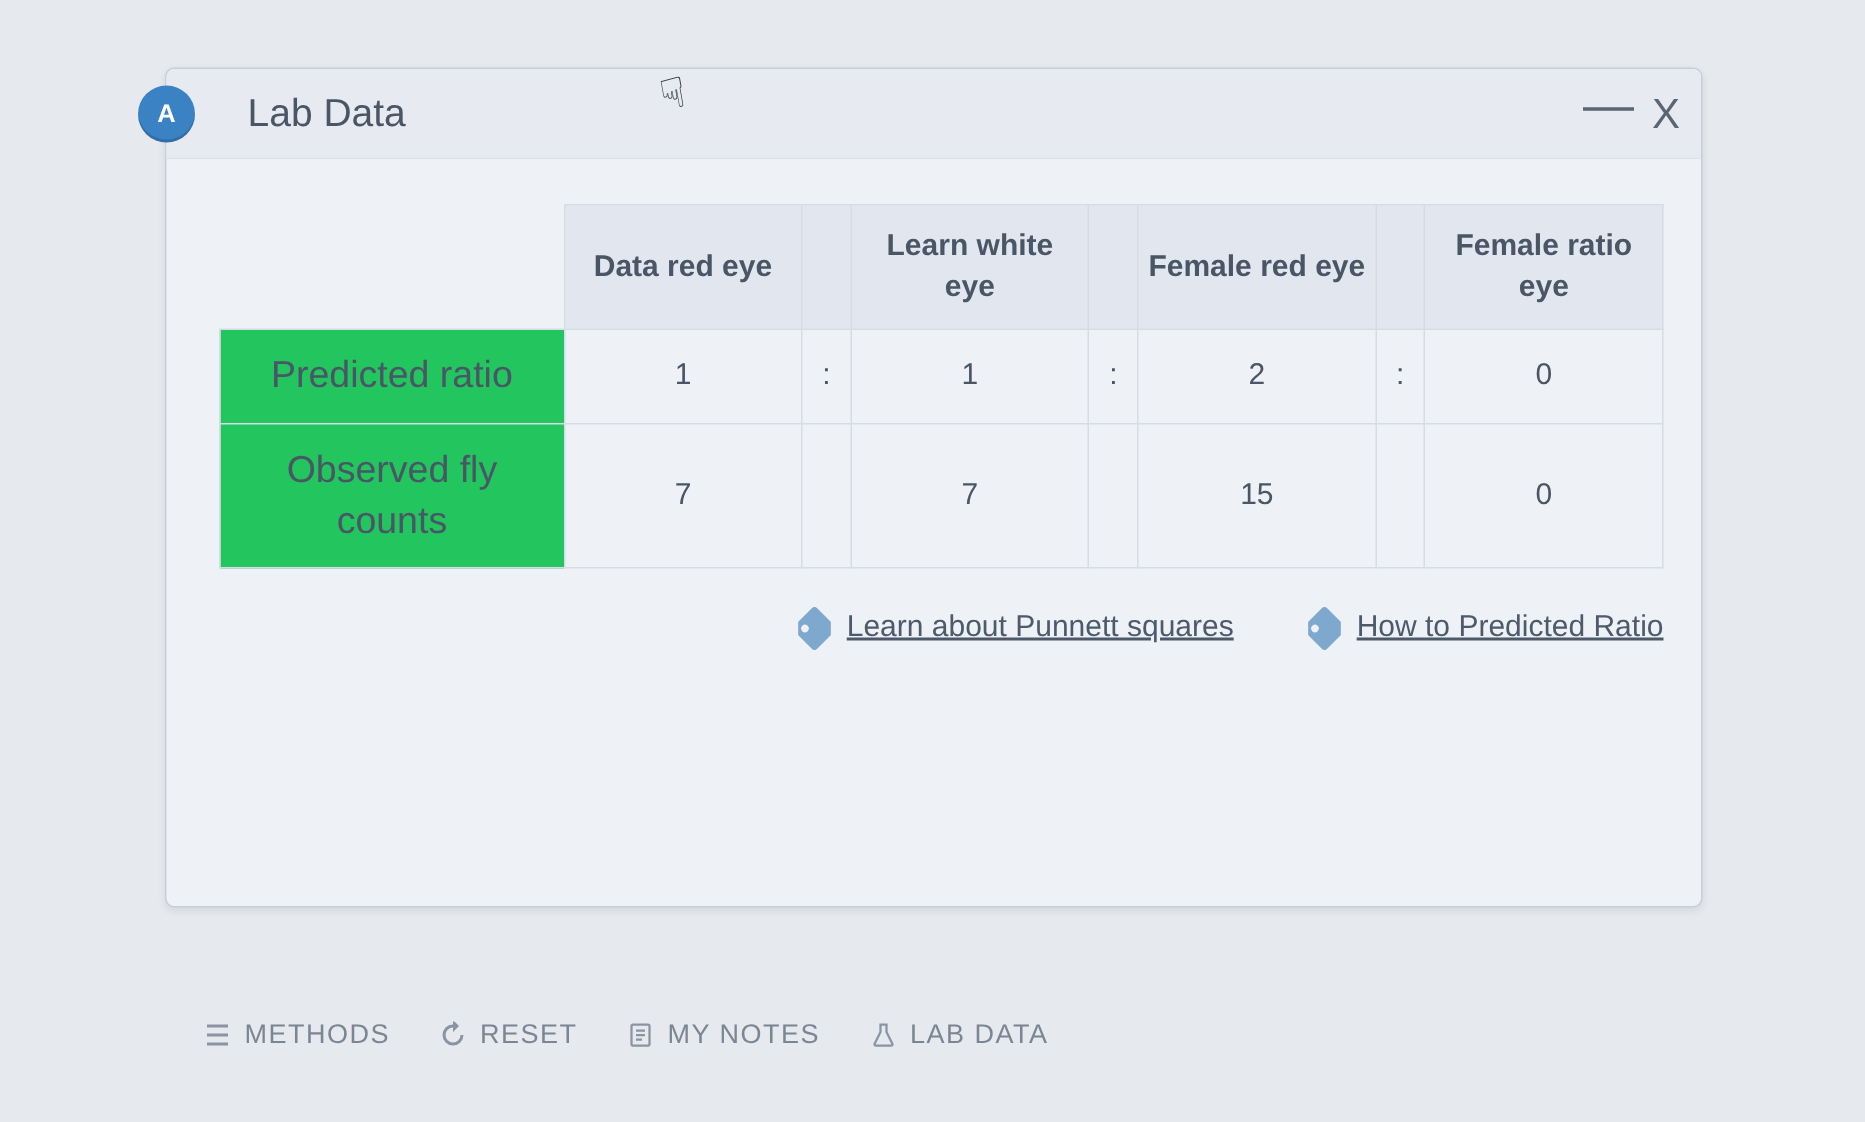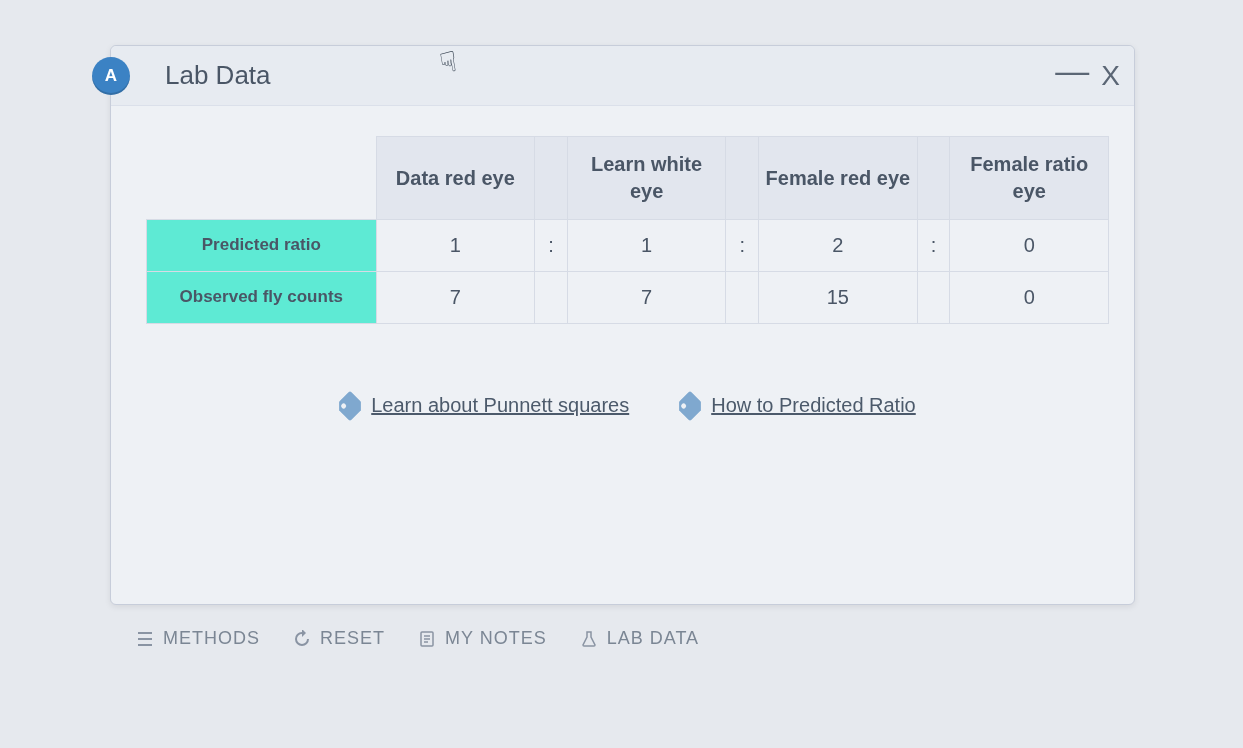--- a/index.html
+++ b/index.html
@@ -81,37 +81,37 @@
     color: #4a5666;
     vertical-align: middle;
   }
   table.data thead th {
     background: #e2e6ee;
     font-weight: 600;
     font-size: 20px;
     line-height: 1.35;
   }
   table.data tbody th {
-    background: #5eead4;
-    font-weight: 700;
-    font-size: 17px;
+    background: #22c55e;
+    font-weight: 400;
+    font-size: 25px;
     line-height: 1.35;
     width: 210px;
   }
   table.data thead th:first-child { background: #eef1f5; border-top-color: transparent; border-left-color: transparent;}
   col.rowhdr { width: 210px; }
   col.val { width: 145px; }
   col.sep { width: 30px; }
   td.sep, th.sep { border-left: none; border-right: none; font-size: 20px; color:#4a5666; }
   td.val { font-size: 22px; }
   .links-row {
-    margin-top: 70px;
-    display: flex;
-    align-items: center;
-    justify-content: center;
+    margin-top: 28px;
+    display: flex;
+    align-items: center;
+    justify-content: flex-end;
     gap: 50px;
     font-size: 20px;
   }
   .link-item { display: flex; align-items: center; gap: 10px; }
   .link-item a {
     color: #4c5a6b;
     text-decoration: underline;
     cursor: pointer;
   }
   .tag-icon {
@@ -125,21 +125,21 @@
   .tag-icon::after {
     content:'';
     position:absolute;
     width:5px;height:5px;border-radius:50%;
     background:#eef1f5;
     left:4px;top:4px;
   }
   .bottom-bar {
     position: absolute;
     left: 135px;
-    top: 628px;
+    top: 679px;
     display: flex;
     align-items: center;
     gap: 32px;
     font-size: 18px;
     color: #7b8694;
     letter-spacing: 1px;
   }
   .bottom-bar .item { display: flex; align-items: center; gap: 8px; cursor: pointer; }
   .bottom-bar .ic {
     width: 20px; height: 20px; display:inline-flex; align-items:center; justify-content:center;

